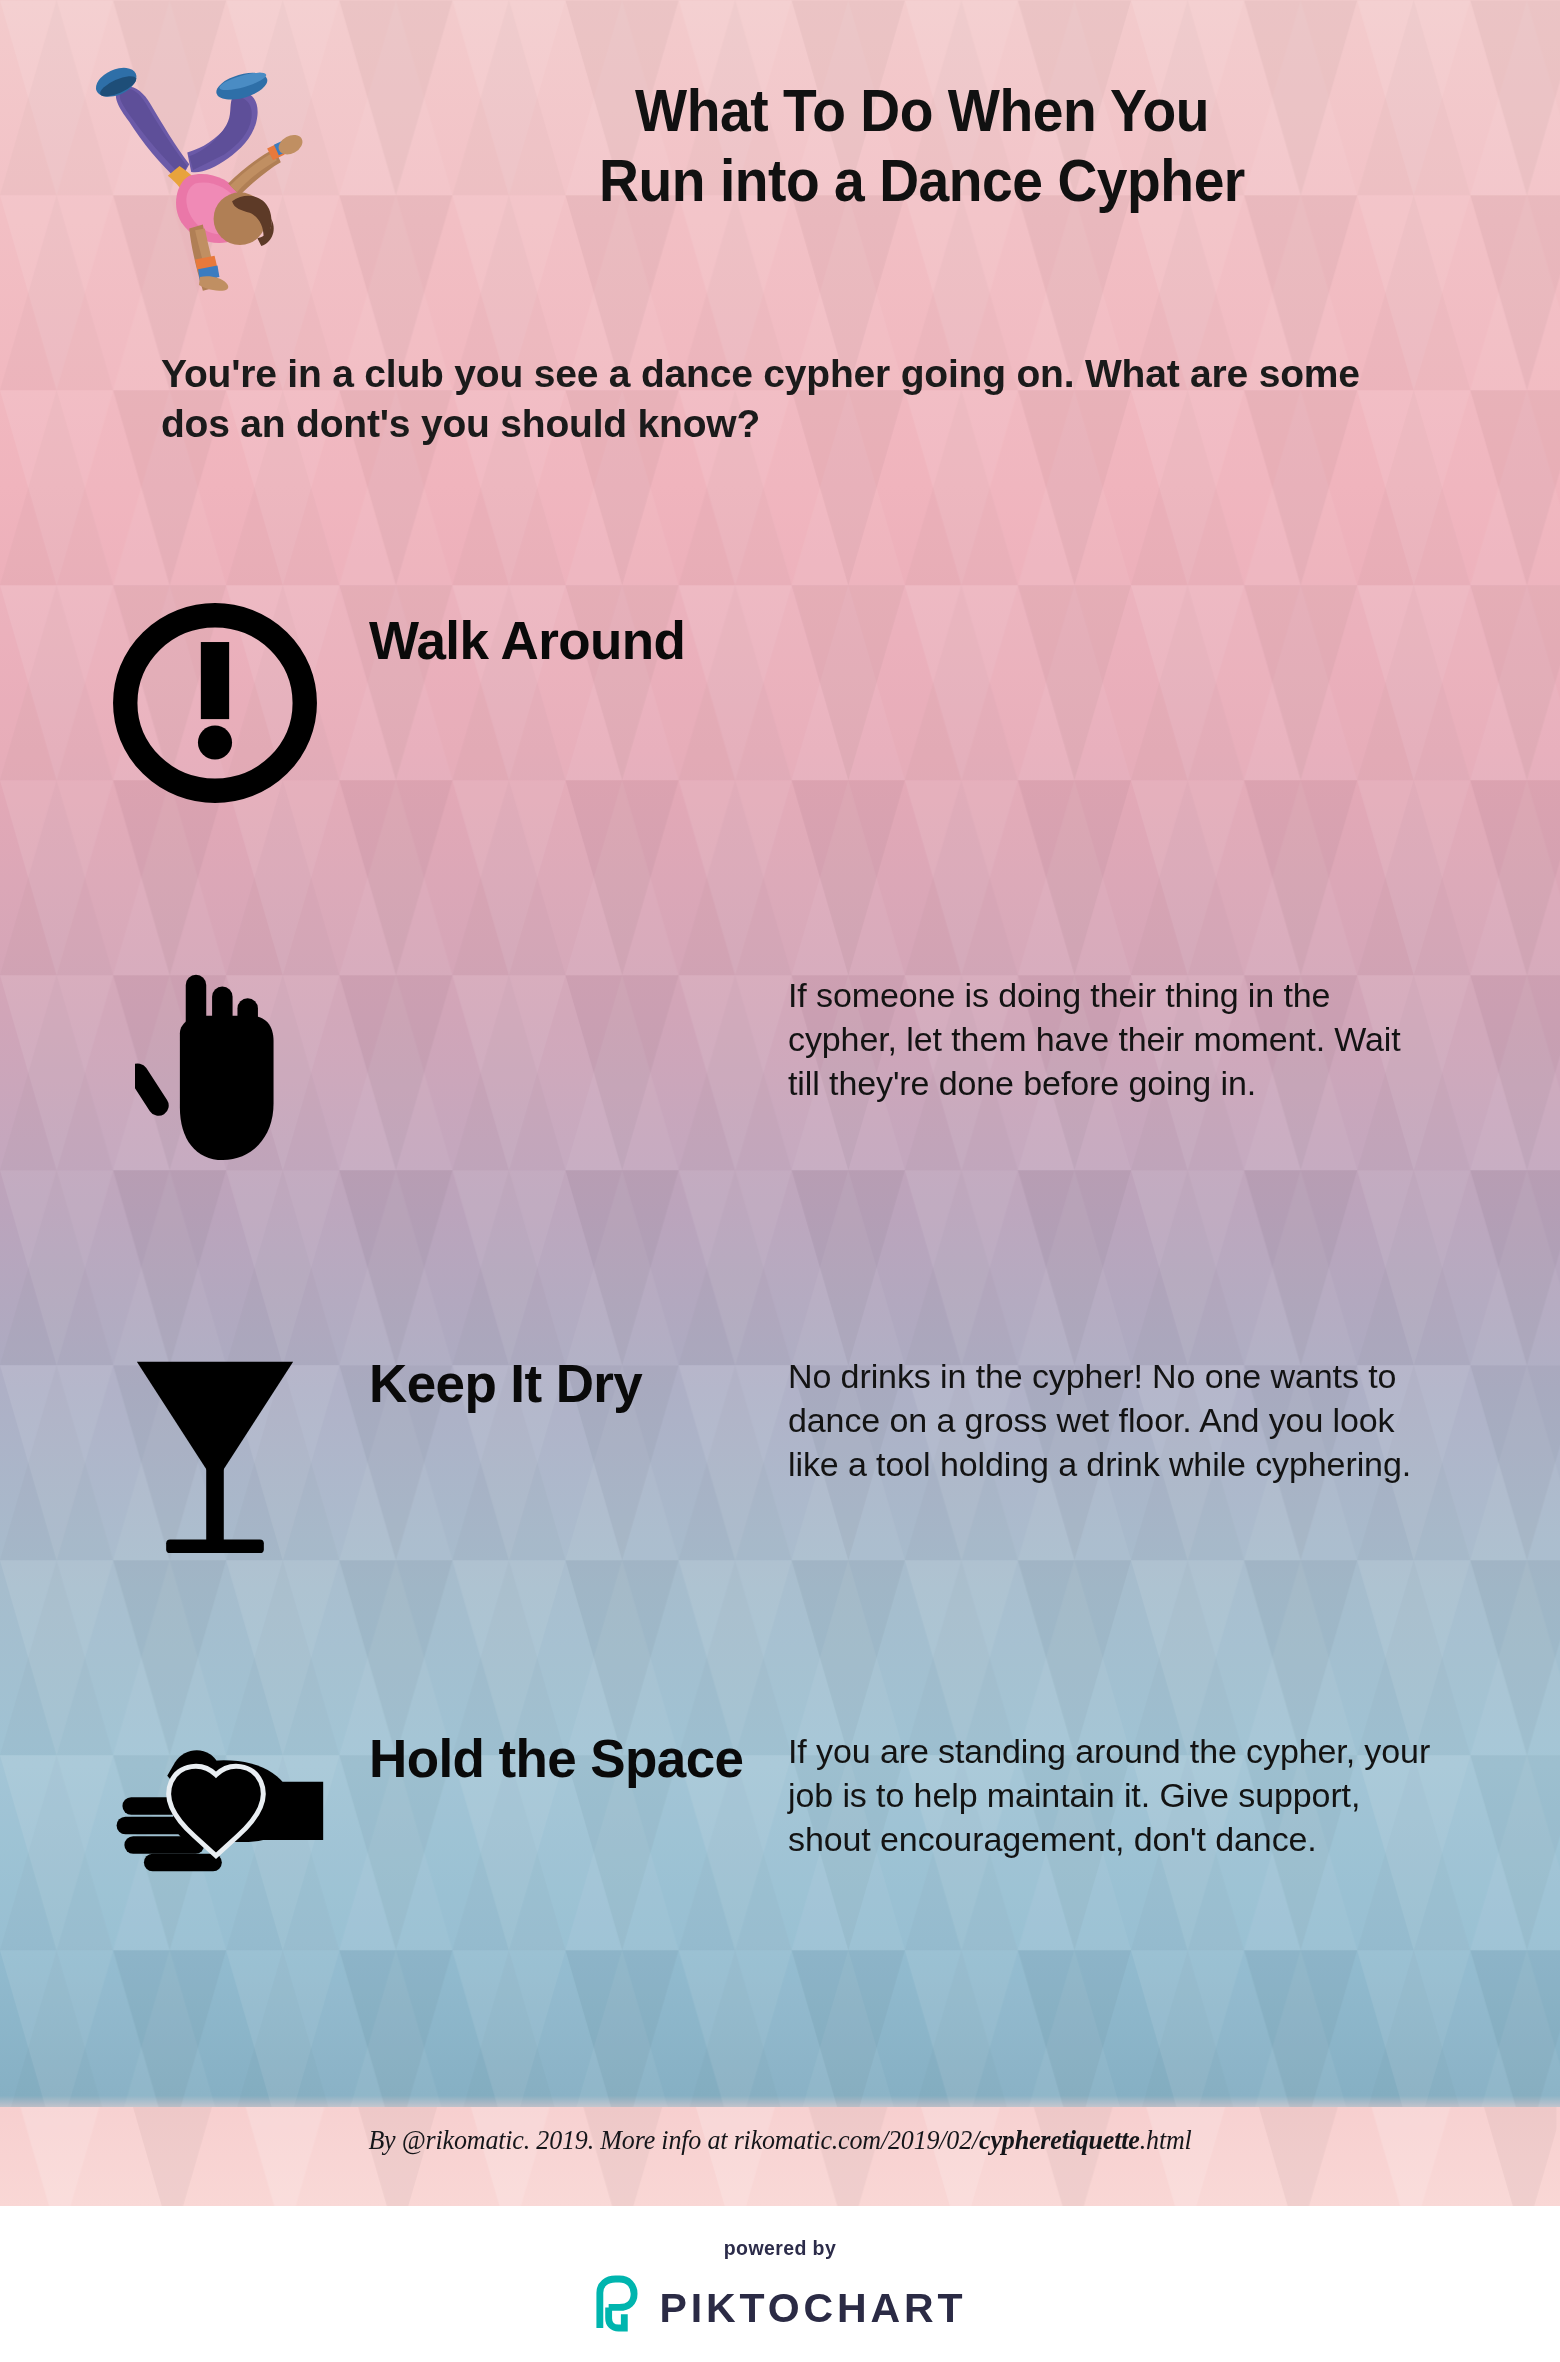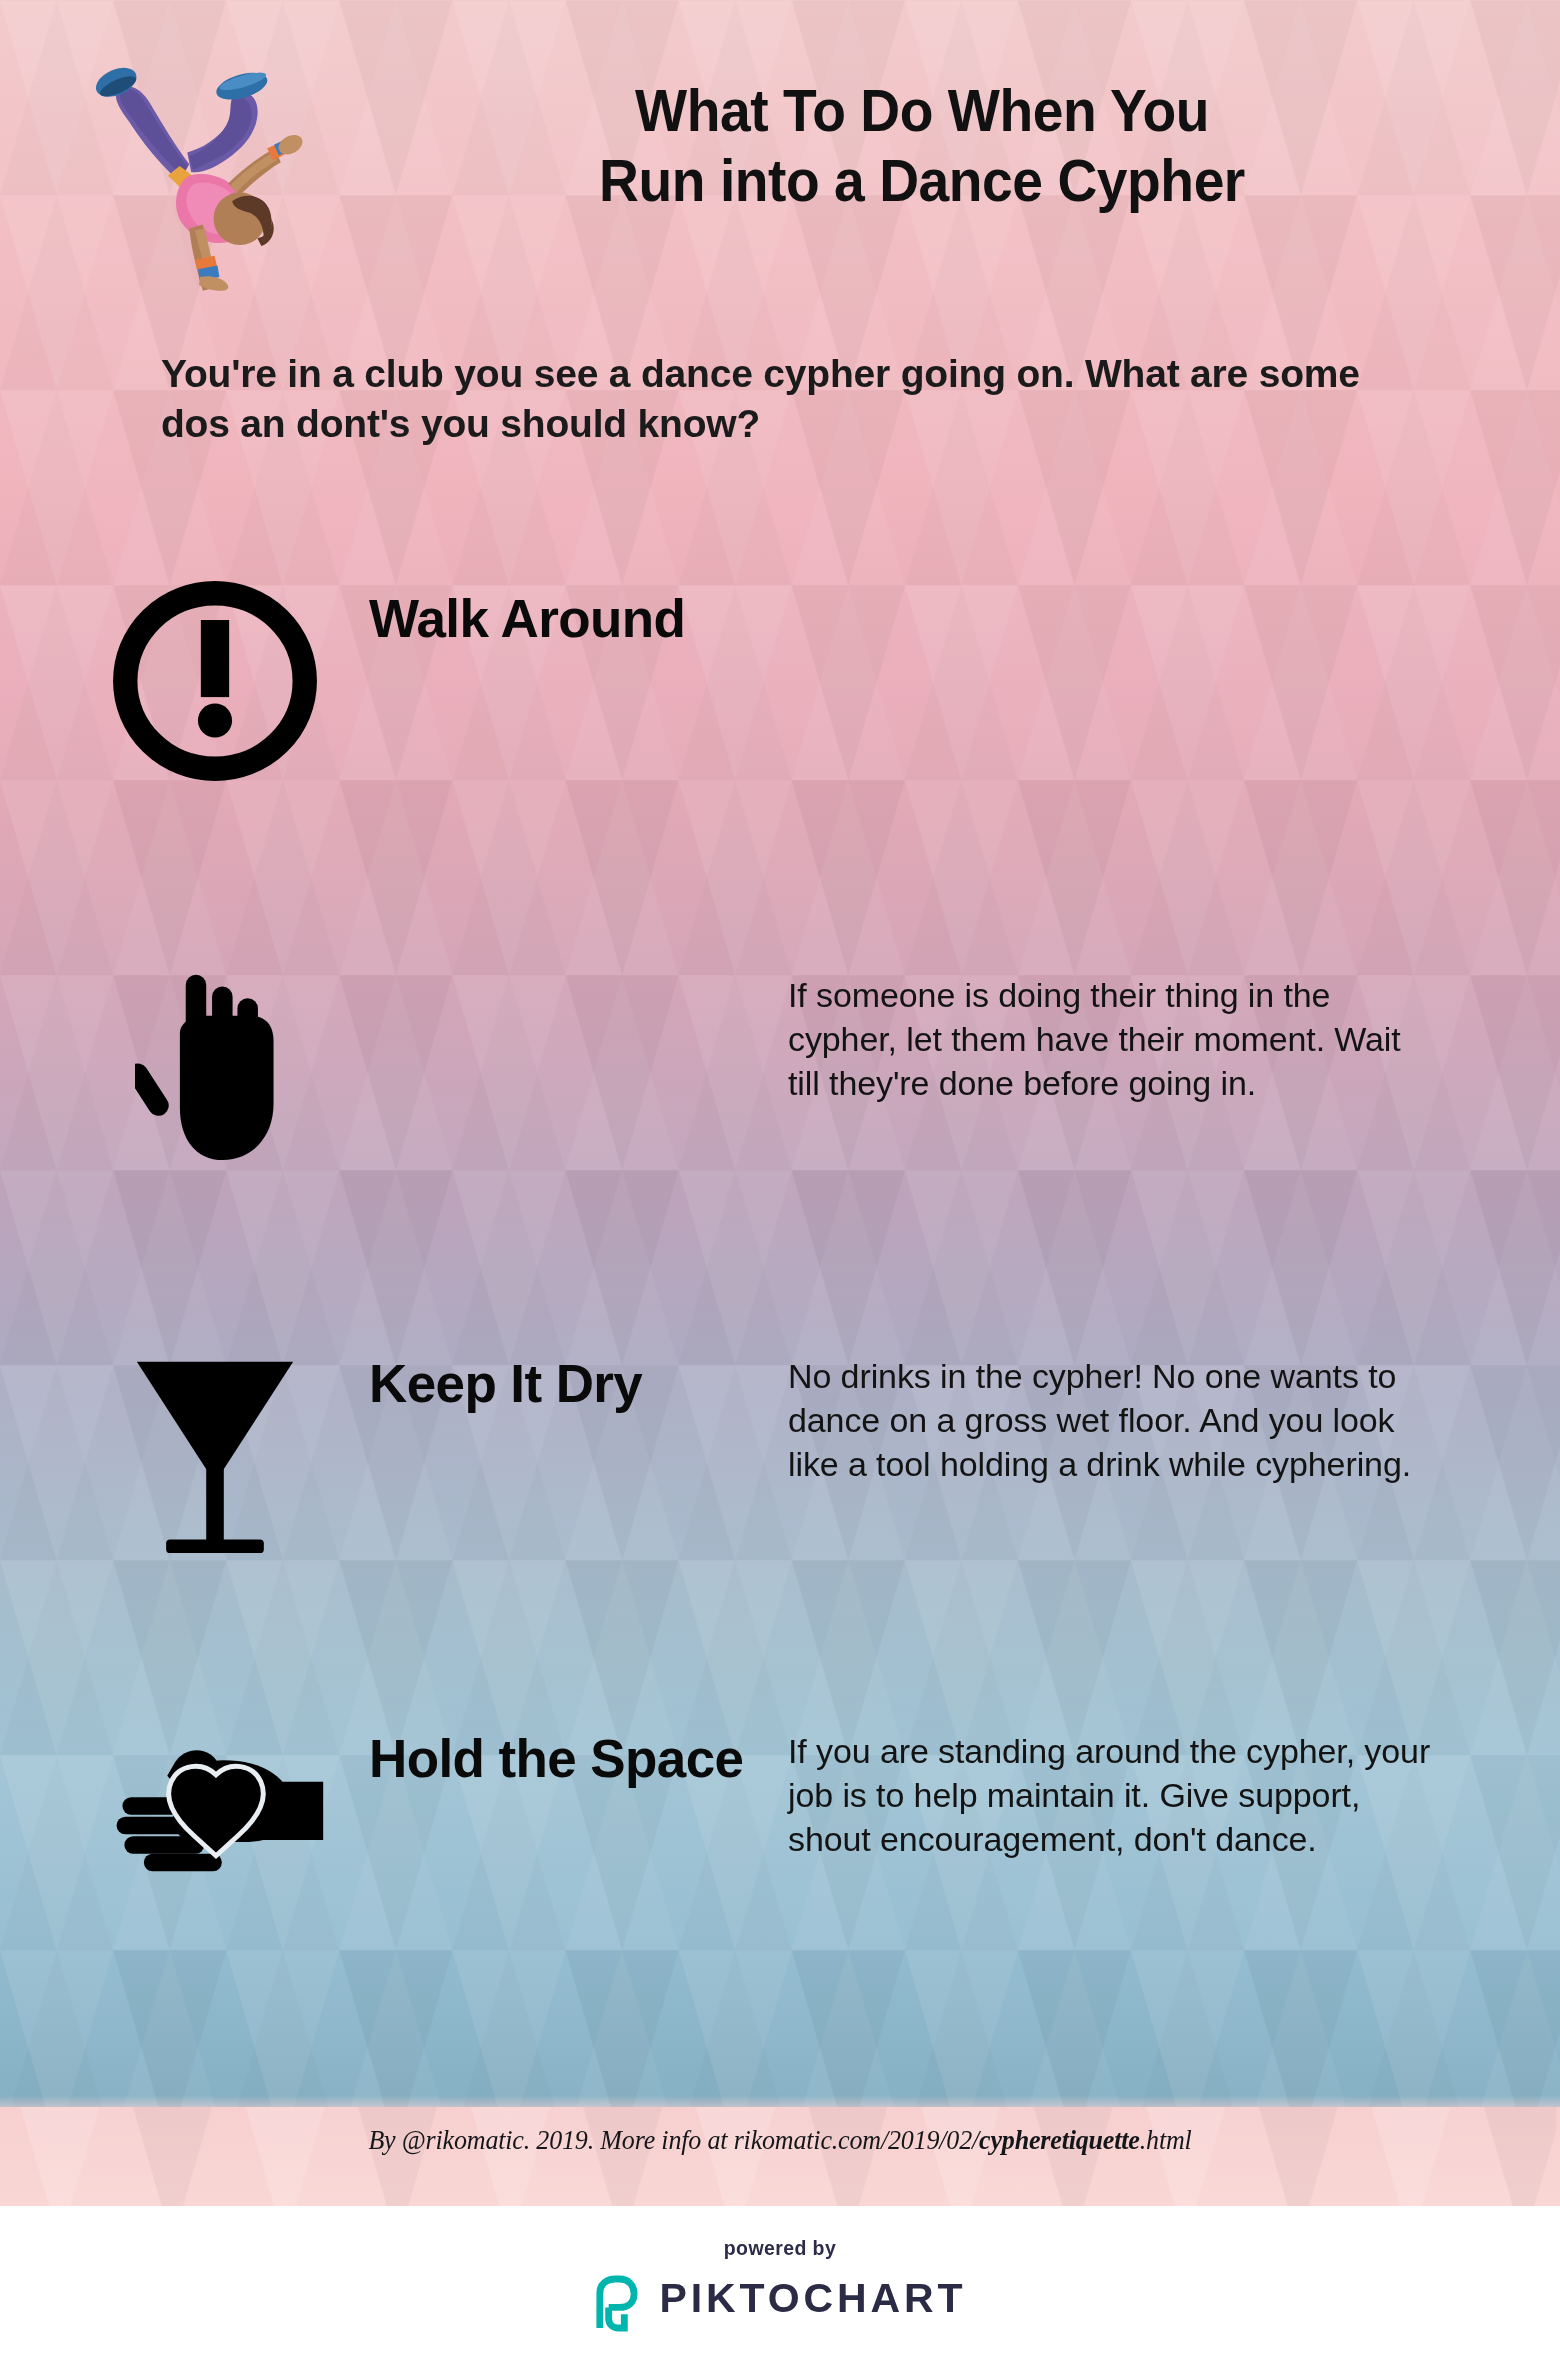--- a/index.html
+++ b/index.html
@@ -161,21 +161,21 @@
   }
   #powered-by {
     color: #2c2c4a;
     font-size: 19.5px;
     font-weight: 700;
     letter-spacing: 0.4px;
     margin-bottom: 15px;
   }
   #pikto-lockup {
     display: flex;
-    align-items: flex-start;
+    align-items: flex-end;
     gap: 21px;
   }
   #pikto-word {
     color: #2b2b45;
     font-size: 41px;
     font-weight: 700;
     letter-spacing: 3.9px;
   }
 </style>
 </head>
@@ -270,21 +270,21 @@
       </div>
 
       <div id="title">
         <div>What To Do When You</div>
         <div>Run into a Dance Cypher</div>
       </div>
     </div>
 
     <div id="intro">You're in a club you see a dance cypher going on. What are some dos an dont's you should know?</div>
 
-    <div class="section" style="top:581px">
+    <div class="section" style="top:603px">
       <div class="sec-icon">
         <svg width="210" height="200" viewBox="0 0 215 205" xmlns="http://www.w3.org/2000/svg">
           <ellipse cx="107.5" cy="102.5" rx="92" ry="90" fill="none" stroke="#000000" stroke-width="25"></ellipse>
           <rect x="93" y="40" width="29" height="79" fill="#000000"></rect>
           <circle cx="107.5" cy="143" r="17.5" fill="#000000"></circle>
         </svg>
       </div>
       <div class="sec-title">Walk Around</div>
     </div>
 

